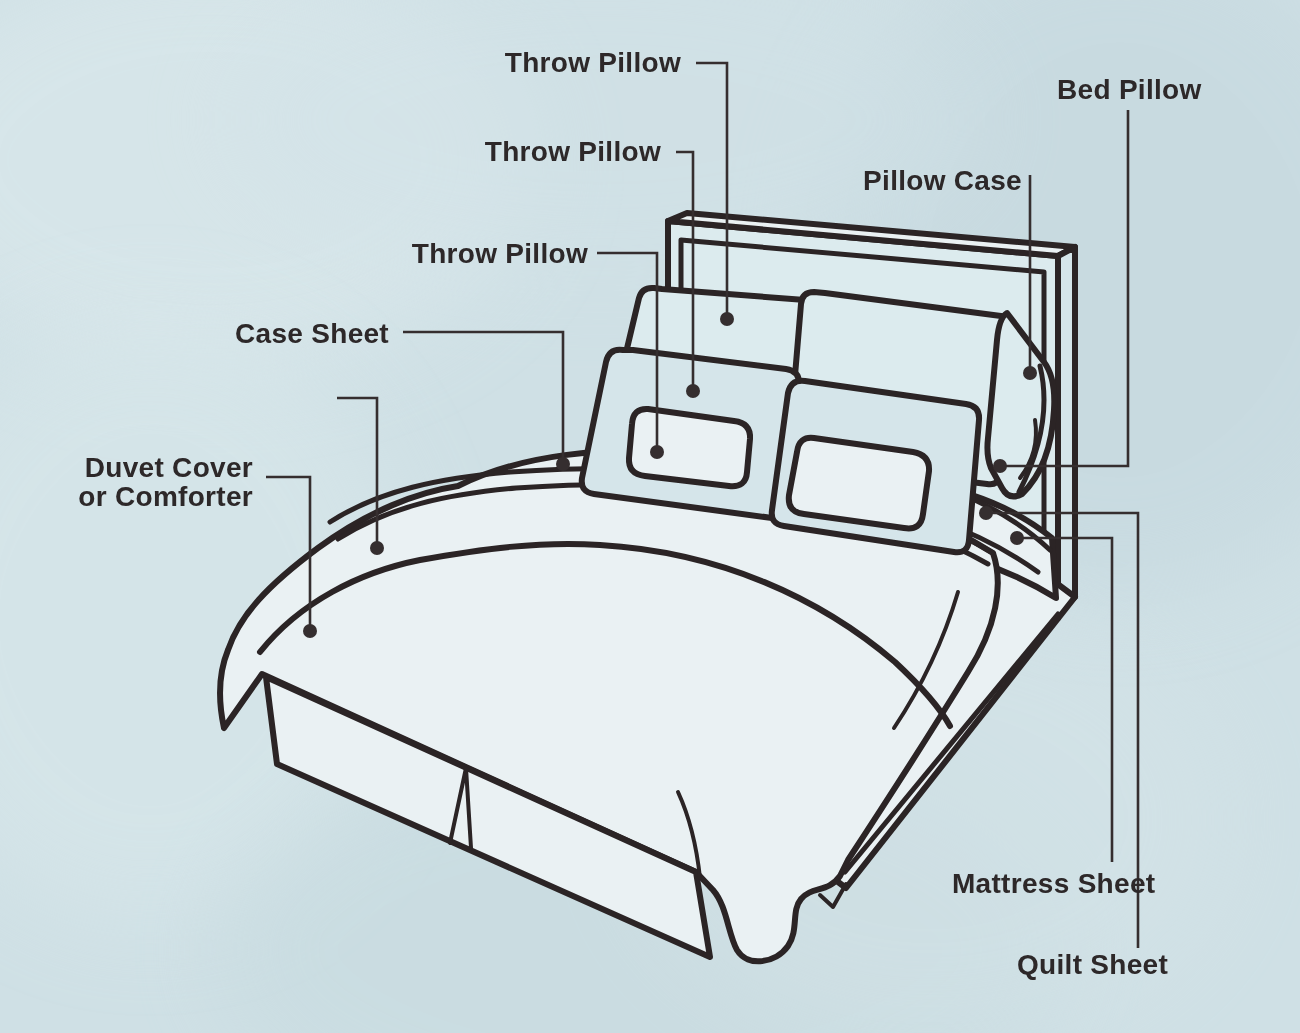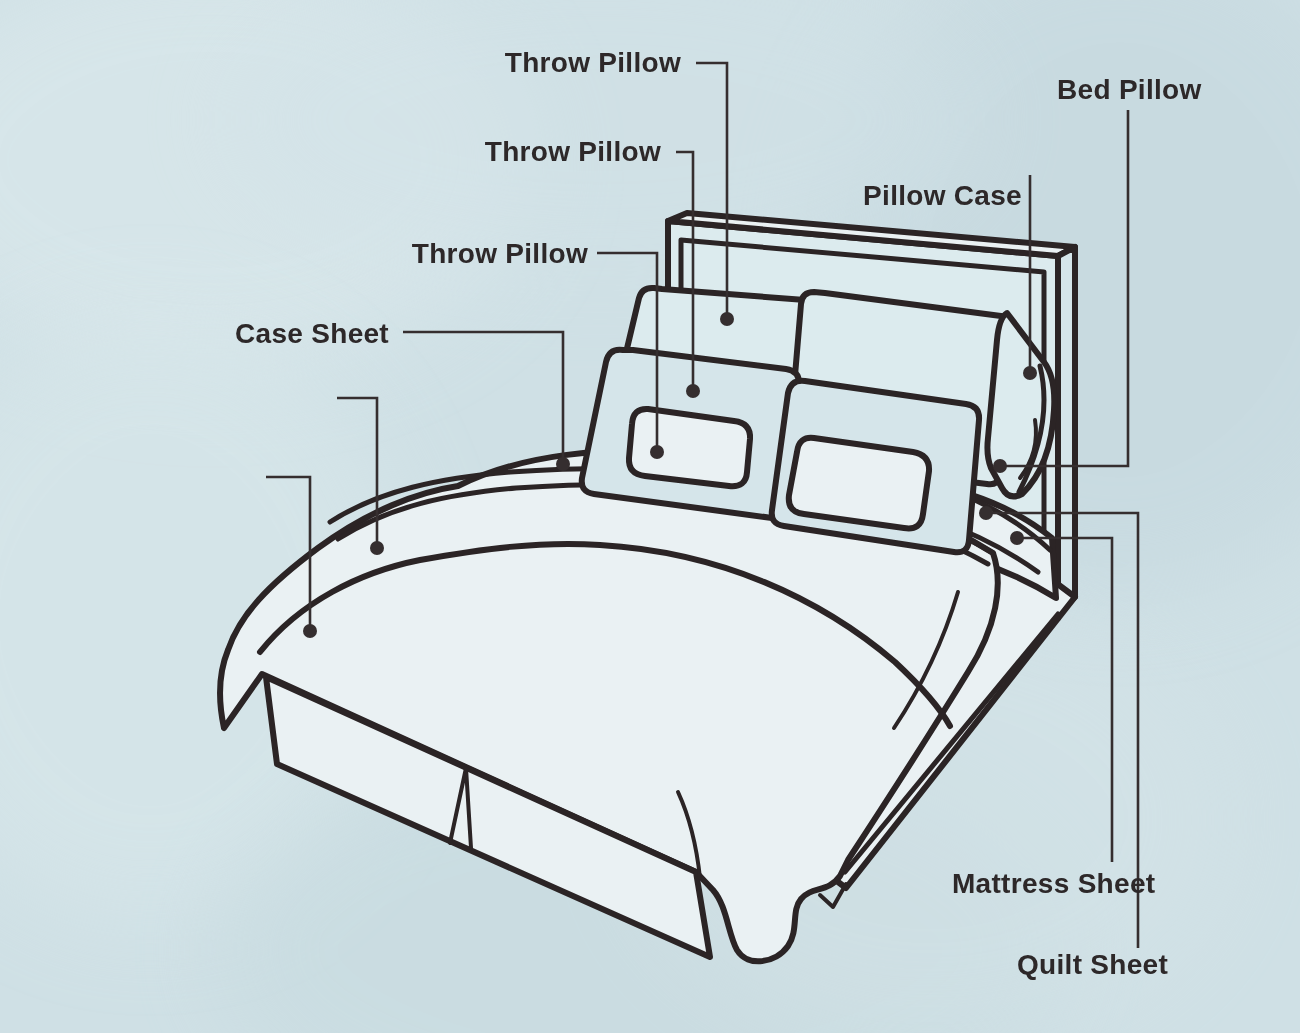--- a/index.html
+++ b/index.html
@@ -25,21 +25,21 @@
     font-weight:bold; font-size:28px; line-height:29px; letter-spacing:.3px;
   }
   #lbl-tp1{top:48px;right:619px;}
   #lbl-tp2{top:137px;right:639px;}
   #lbl-tp3{top:239px;right:712px;}
   #lbl-flat{top:319px;right:911px;}
   #lbl-quilt{top:386px;right:979px;}
   #lbl-duvet{top:453px;right:1047px;text-align:right;}
   #lbl-duvet span{display:block;}
   #lbl-bedpillow{top:75px;left:1057px;}
-  #lbl-pillowcase{top:166px;right:278px;margin-top:15px;}
+  #lbl-pillowcase{top:166px;right:278px;}
   #lbl-mattress{top:869px;left:952px;}
   #lbl-fitted{top:950px;left:1017px;}
 </style>
 </head>
 <body>
 
 <div id="stage">
 
   <svg width="1300" height="1033" viewBox="0 0 1300 1033">
     <defs>
@@ -162,15 +162,19 @@
         <circle class="dot" cx="986" cy="513" r="7"></circle>
     </g>
   </svg>
 
   <div class="lbl" id="lbl-tp1">Throw Pillow</div>
   <div class="lbl" id="lbl-tp2">Throw Pillow</div>
   <div class="lbl" id="lbl-tp3">Throw Pillow</div>
   <div class="lbl" id="lbl-bedpillow">Bed Pillow</div>
   <div class="lbl" id="lbl-pillowcase">Pillow Case</div>
   <div class="lbl" id="lbl-flat">Case Sheet</div>
+  <div class="lbl" id="lbl-duvet">
+    <span>Duvet Cover</span>
+    <span>or Comforter</span>
+  </div>
   <div class="lbl" id="lbl-mattress">Mattress Sheet</div>
   <div class="lbl" id="lbl-fitted">Quilt Sheet</div>
 </div>
 
 </body></html>

